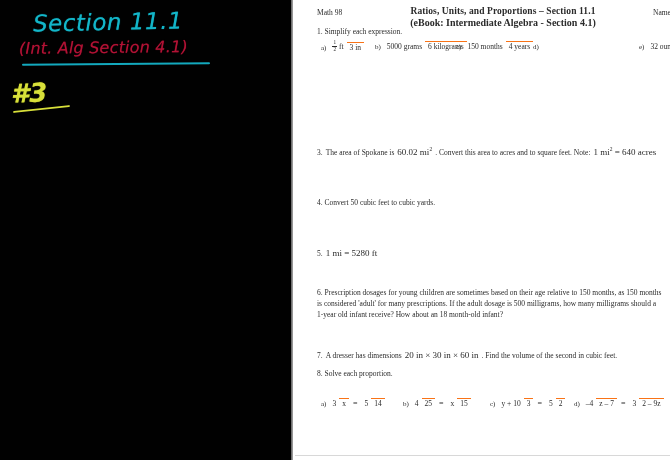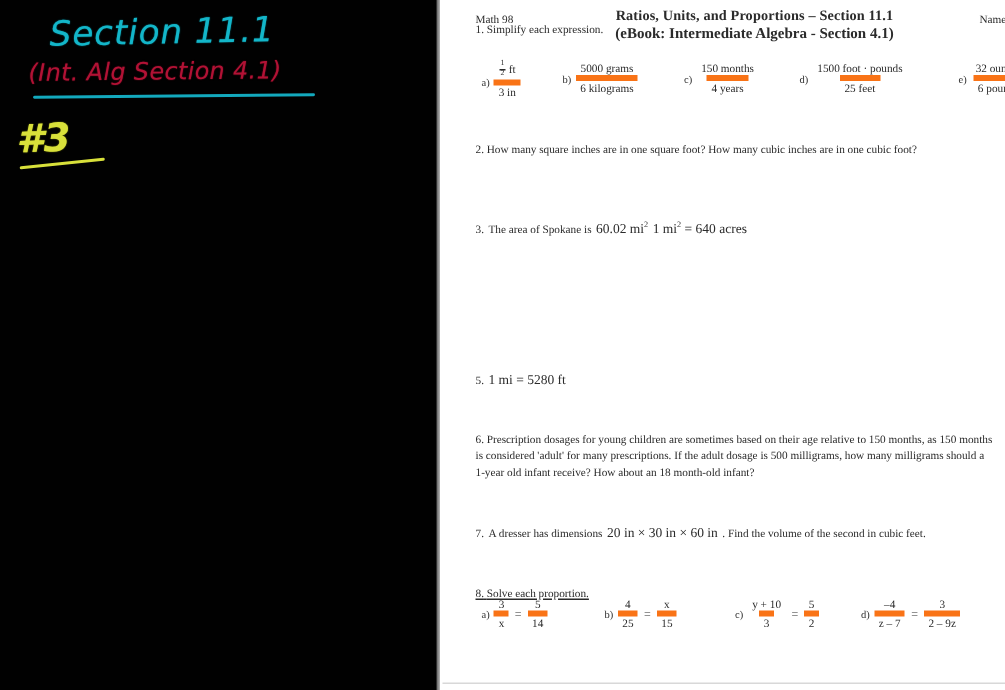--- a/index.html
+++ b/index.html
@@ -84,24 +84,24 @@
   .hdr-title{font-size:9.5px;font-weight:bold;letter-spacing:.1px;}
   .hdr-sub{font-size:10px;font-weight:bold;margin-top:1px;}
   .hdr-name{position:absolute;left:336px;top:2px;font-size:7.5px;}
 
   .prob{font-size:7.5px;line-height:1.45;margin:0;}
   .blk{position:absolute;}
 
   
   .fracrow{display:flex;align-items:center;gap:0;}
   .lbl{font-size:7px;margin-right:3px;padding-top:2px;}
-  .frac{display:inline-flex;flex-direction:column;align-items:center;
+  .frac{display:inline-flex;flex-direction:row;align-items:center;
         font-size:7.5px;line-height:1.25;vertical-align:middle;}
   .frac .num{padding:0 3px;}
-  .frac .den{padding:0 3px;border-top:4px solid #f97316;}
+  .frac .den{padding:0 3px;border-top:1px solid #f97316;}
   .mini{display:inline-flex;flex-direction:column;align-items:center;
         font-size:5.2px;line-height:1.1;vertical-align:middle;position:relative;top:-1px;}
   .mini .den{border-top:1px solid #2b2b2b;padding:0 1px;}
   .mini .num{padding:0 1px;}
   .eq{font-size:8px;padding:0 4px;}
   .big{font-size:9px;}
   sup{font-size:5.5px;vertical-align:super;}
 
   #doc-bottom-rule{
     position:absolute;left:2px;top:455px;width:420px;height:1px;background:#d8d8d8;
@@ -127,21 +127,21 @@
 
       <div class="hdr">
         <div class="hdr-course">Math 98</div>
         <div class="hdr-center">
           <div class="hdr-title">Ratios, Units, and Proportions – Section 11.1</div>
           <div class="hdr-sub">(eBook: Intermediate Algebra - Section 4.1)</div>
         </div>
         <div class="hdr-name">Name:</div>
       </div>
 
-      <div class="blk" style="left:24px;top:15px;text-align:center;">
+      <div class="blk" style="left:24px;top:27px;text-align:center;">
         <div class="prob">
           <span>1.</span>
           <span>Simplify each expression.</span>
         </div>
       </div>
 
       <div class="blk fracrow" style="left:28px;top:41px;">
         <span class="lbl">a)</span>
         <span class="frac">
           <span class="num">
@@ -166,50 +166,47 @@
       <div class="blk fracrow" style="left:163px;top:41px;">
         <span class="lbl">c)</span>
         <span class="frac">
           <span class="num">150 months</span>
           <span class="den">4 years</span>
         </span>
       </div>
 
       <div class="blk fracrow" style="left:240px;top:41px;">
         <span class="lbl">d)</span>
-        <span class="frac">
-          <span class="num">1500 foot · pounds</span>
-          <span class="den">25 feet</span>
-        </span>
       </div>
 
       <div class="blk fracrow" style="left:346px;top:41px;">
         <span class="lbl">e)</span>
         <span class="frac">
           <span class="num">32 ounces</span>
           <span class="den">6 pounds</span>
         </span>
       </div>
 
-      <div class="blk" style="left:24px;top:95px;">
-        <div class="prob">
-          <span>2.</span>
-          <span>How many square inches are in one square foot?  How many cubic inches are in one cubic foot?</span>
-        </div>
-      </div>
 
       <div class="blk" style="left:24px;top:146px;">
         <div class="prob" style="display:flex;align-items:baseline;gap:3px;">
           <span>3.</span>
           <span>The area of Spokane is</span>
           <span class="big"><span>60.02 mi</span><sup>2</sup></span>
+          <span>.  Convert this area to acres and to square feet.  Note:</span>
           <span class="big"><span>1 mi</span><sup>2</sup> <span>= 640 acres</span></span>
         </div>
       </div>
 
+      <div class="blk" style="left:24px;top:198px;">
+        <div class="prob">
+          <span>4.</span>
+          <span>Convert 50 cubic feet to cubic yards.</span>
+        </div>
+      </div>
 
       <div class="blk" style="left:24px;top:247px;">
         <div class="prob" style="display:flex;align-items:baseline;gap:3px;">
           <span>5.</span>
           <span class="big">1 mi = 5280 ft</span>
         </div>
       </div>
 
       <div class="blk" style="left:24px;top:288px;">
         <div class="prob" style="width:404px;">
@@ -222,21 +219,21 @@
 
       <div class="blk" style="left:24px;top:349px;">
         <div class="prob" style="display:flex;align-items:baseline;gap:3px;">
           <span>7.</span>
           <span>A dresser has dimensions</span>
           <span class="big">20 in × 30 in × 60 in</span>
           <span>.  Find the volume of the second in cubic feet.</span>
         </div>
       </div>
 
-      <div class="blk" style="left:24px;top:391px;text-decoration:underline;">
+      <div class="blk" style="left:24px;top:369px;">
         <div class="prob">
           <span>8.</span>
           <span>Solve each proportion.</span>
         </div>
       </div>
 
       <div class="blk fracrow" style="left:28px;top:398px;">
         <span class="lbl">a)</span>
         <span class="frac">
           <span class="num">3</span>

